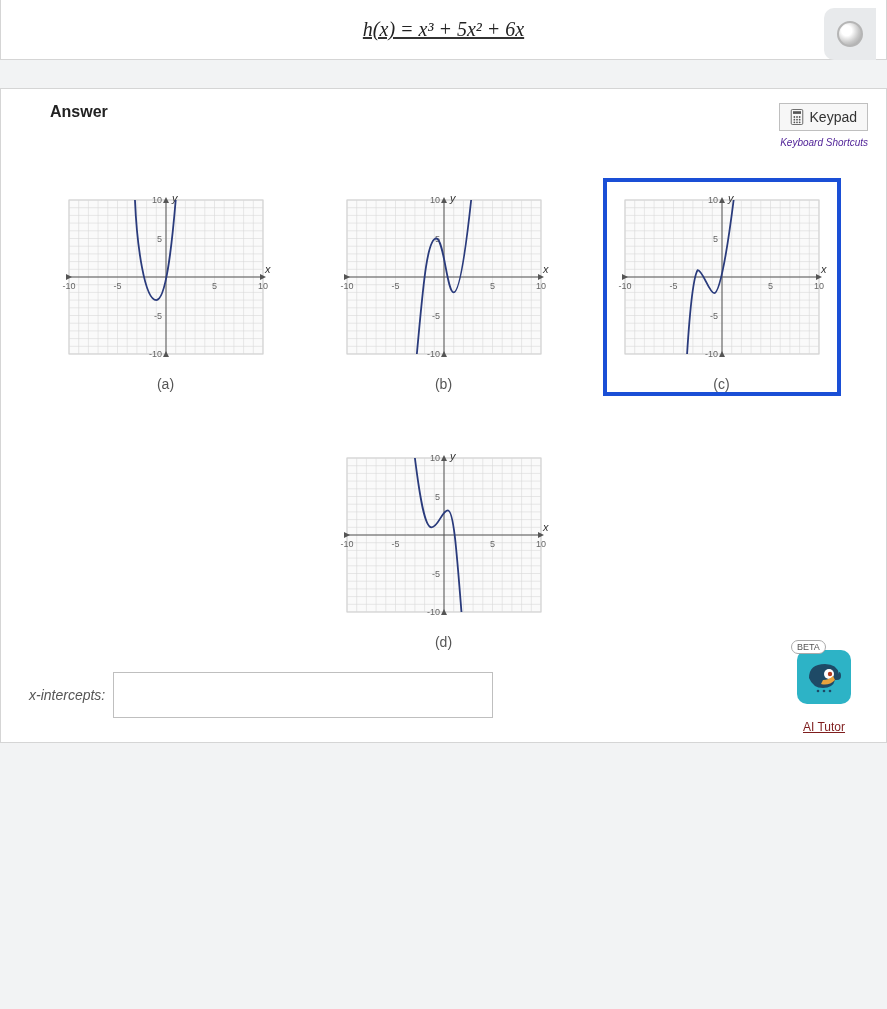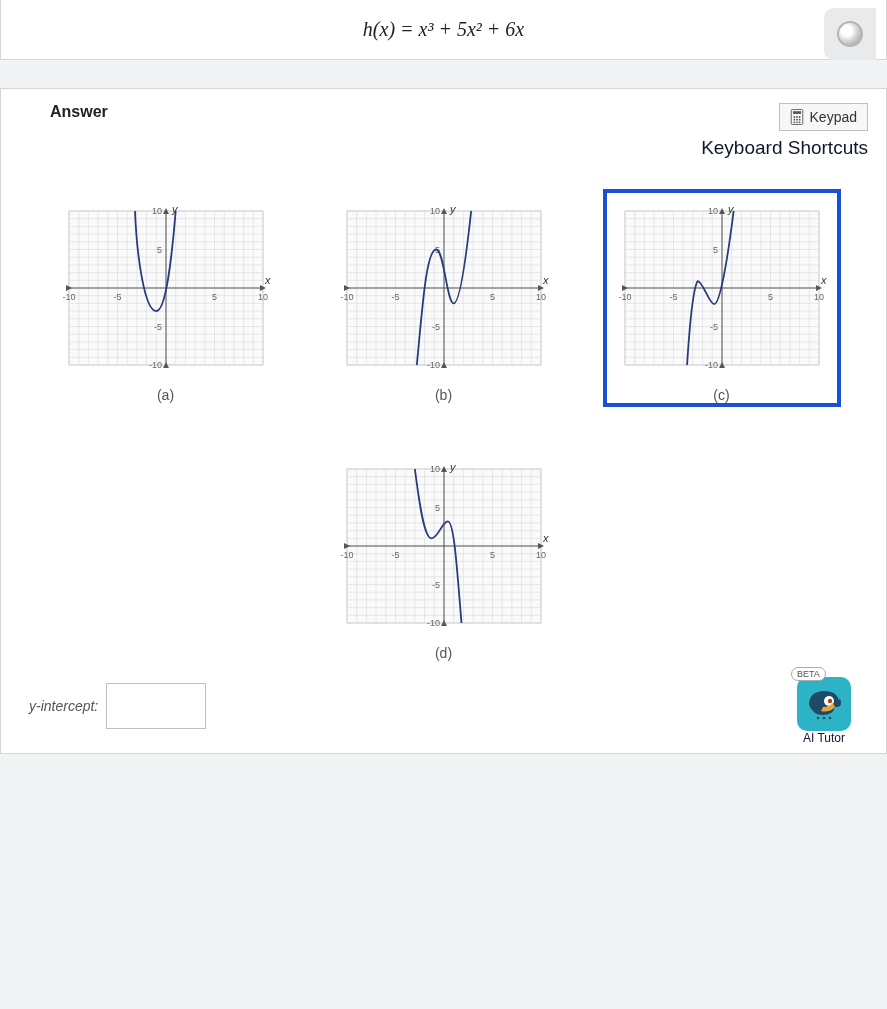--- a/index.html
+++ b/index.html
@@ -11,20 +11,21 @@
   }
   .top-bar {
     background: #fff;
     border: 1px solid #d5d5d5;
     border-top: none;
     padding: 18px 8px;
     position: relative;
     display: flex;
     justify-content: center;
     align-items: center;
+    text-decoration: underline;
   }
   .equation {
     font-family: "Times New Roman", serif;
     font-size: 20px;
     font-style: italic;
     color: #222;
   }
   .camera-btn {
     position: absolute;
     right: 10px;
@@ -65,23 +66,24 @@
     background: #f7f7f7;
     padding: 5px 10px;
     font-size: 14px;
     color: #333;
     cursor: pointer;
   }
   .keypad-btn svg { width: 14px; height: 16px; }
   .shortcuts-link {
     display: block;
     margin-top: 6px;
-    color: #0f172a;
-    font-size: 19px;
+    color: #4c1d95;
+    font-size: 10px;
     cursor: pointer;
+    font-style: italic;
   }
   .instructions {
     margin-top: 14px;
     font-size: 15px;
     color: #333;
     line-height: 1.35;
   }
   .graph-grid {
     margin-top: 30px;
     display: flex;
@@ -156,22 +158,23 @@
   .tutor-icon {
     width: 54px; height: 54px;
     background: #2db3c6;
     border-radius: 10px;
     display: flex;
     align-items: center;
     justify-content: center;
   }
   .tutor-caption {
     font-size: 12px;
-    color: #0f172a;
-    margin-top: 0;
+    color: #7f1d1d;
+    margin-top: 16px;
+    text-decoration: underline;
   }
 </style>
 </head>
 <body>
 
 <div class="top-bar">
   <div class="equation">
     <span>h(x) = x³ + 5x² + 6x</span>
   </div>
   <div class="camera-btn">
@@ -470,22 +473,22 @@
                     <text x="121" y="20" font-size="11" font-style="italic" fill="#333">y</text>
             <path d="M 85.89999999999999 18 C 90.75 56.5, 95.60000000000001 87.3, 102.38999999999999 87.3 C 109.18 87.3, 113.06 70.36000000000001, 118.88000000000001 70.36000000000001 C 124.7 70.36000000000001, 127.61000000000001 110.4, 132.46000000000004 172" fill="none" stroke="#2a3b7c" stroke-width="1.8"></path>
     </svg>
     <div class="graph-label">(d)</div>
         </div>
       </div>
   </div>
 
   <div class="intercept-row">
     <div class="intercept-group">
-      <span class="intercept-label">y-intercept:</span>
-      <input class="intercept-input small" value="" style="">
+      <span class="intercept-label">x-intercepts:</span>
+      <input class="intercept-input" value="" style="">
     </div>
   </div>
 
   <div class="tutor-widget">
     <div class="tutor-badge">
       <span class="beta-tag">BETA</span>
       <div class="tutor-icon">
         <svg width="42" height="42" viewBox="0 0 42 42">
           <path d="M6 22 Q6 8 22 8 Q34 8 36 18 L36 16 Q38 16 38 20 Q38 24 34 24 L32 24 Q30 32 20 32 Q10 32 6 22 Z" fill="#1e4a66"></path>
           <circle cx="26" cy="18" r="5" fill="#fff"></circle>

